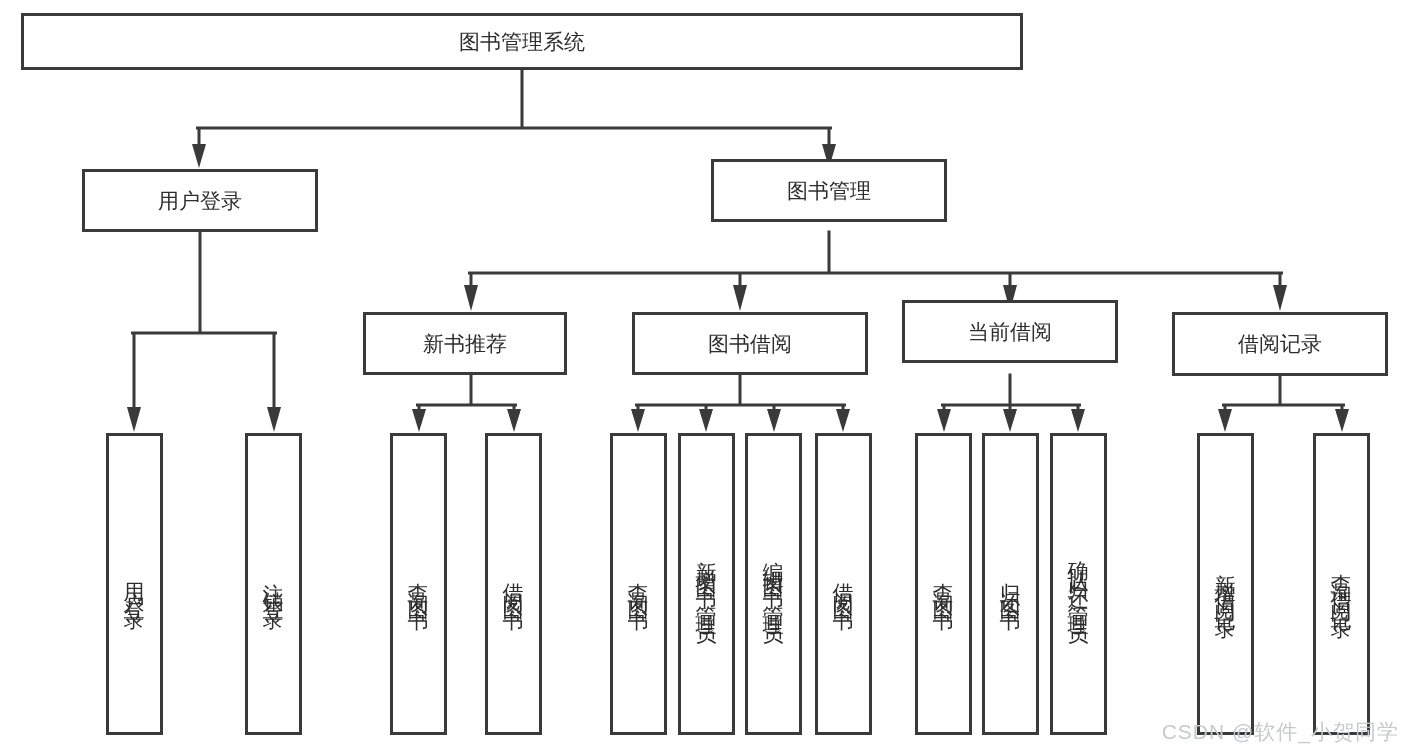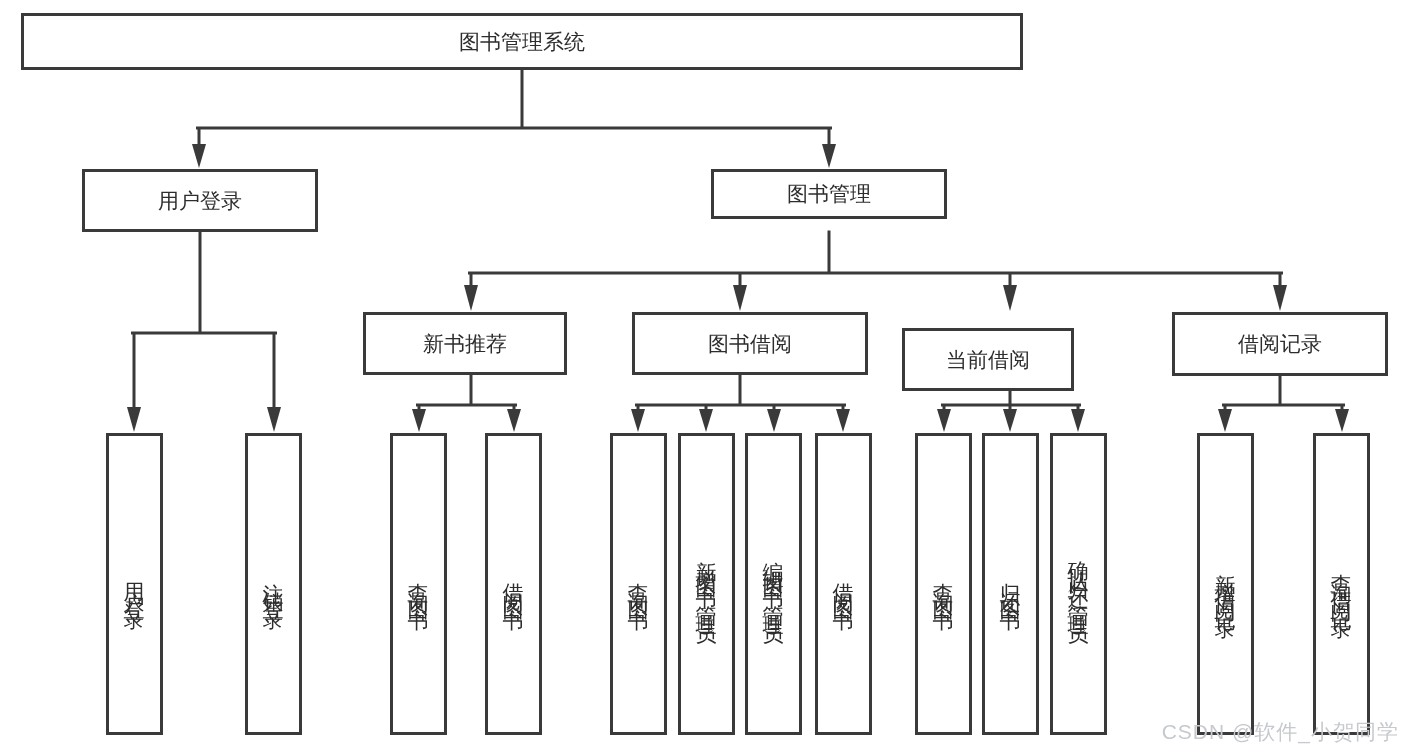--- a/index.html
+++ b/index.html
@@ -86,31 +86,31 @@
     </g>
   </svg>
 
   <div class="box" style="left:21px;top:13px;width:1002px;height:57px">
     <span>图书管理系统</span>
   </div>
 
   <div class="box" style="left:82px;top:169px;width:236px;height:63px">
     <span>用户登录</span>
   </div>
-  <div class="box" style="left:711px;top:169px;width:236px;height:50px">
+  <div class="box" style="left:711px;top:159px;width:236px;height:63px">
     <span>图书管理</span>
   </div>
 
   <div class="box" style="left:363px;top:312px;width:204px;height:63px">
     <span>新书推荐</span>
   </div>
   <div class="box" style="left:632px;top:312px;width:236px;height:63px">
     <span>图书借阅</span>
   </div>
-  <div class="box" style="left:902px;top:328px;width:172px;height:63px">
+  <div class="box" style="left:902px;top:300px;width:216px;height:63px">
     <span>当前借阅</span>
   </div>
   <div class="box" style="left:1172px;top:312px;width:216px;height:64px">
     <span>借阅记录</span>
   </div>
 
   <div class="box" style="left:106px;top:433px;width:57px;height:302px">
     <span class="vt">用户登录</span>
   </div>
   <div class="box" style="left:245px;top:433px;width:57px;height:302px">

